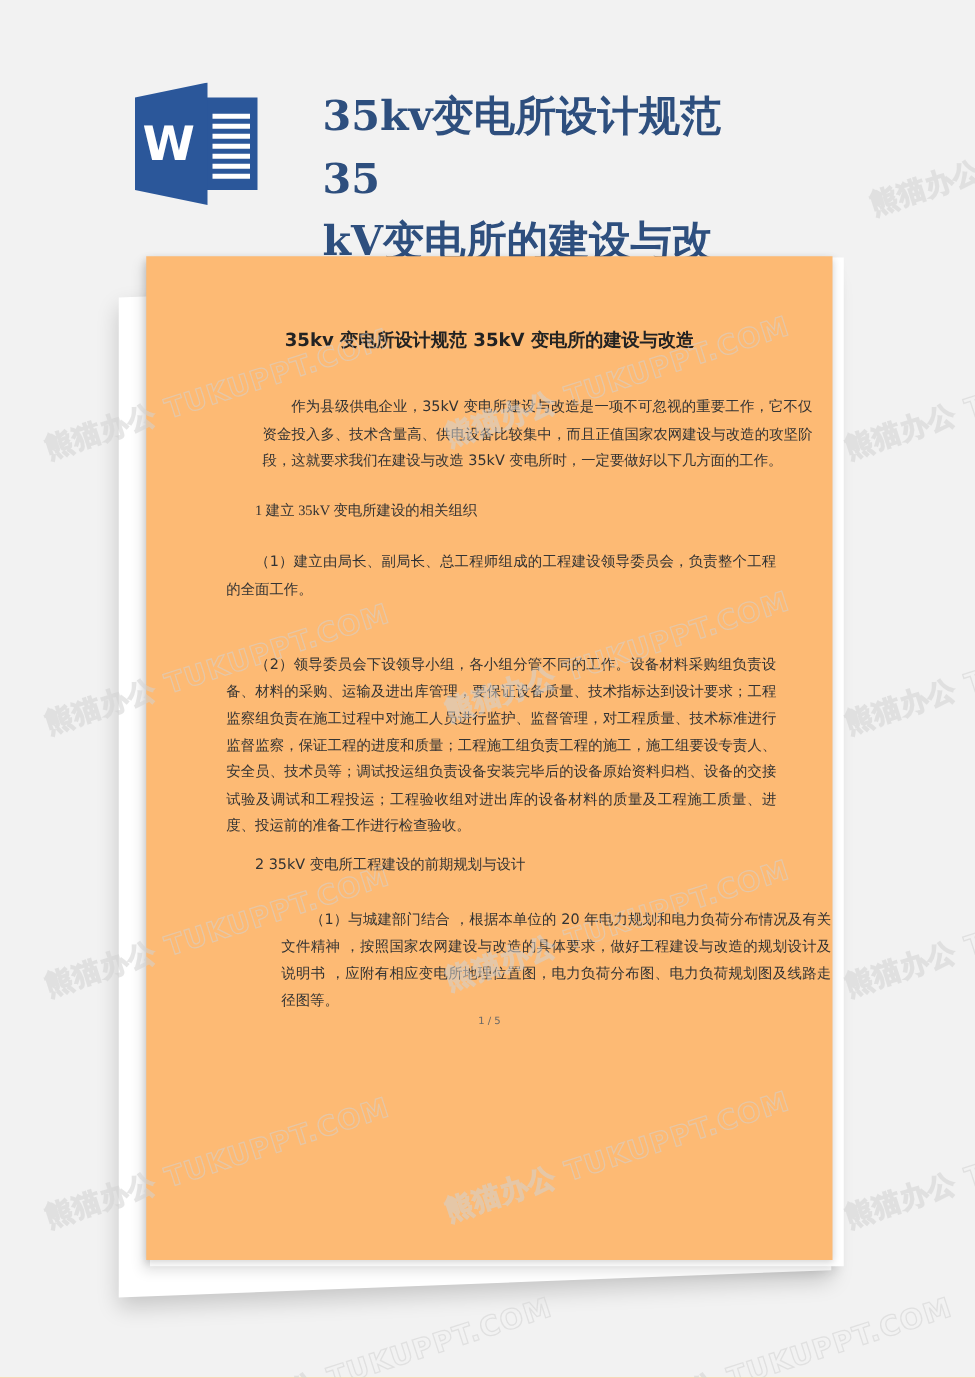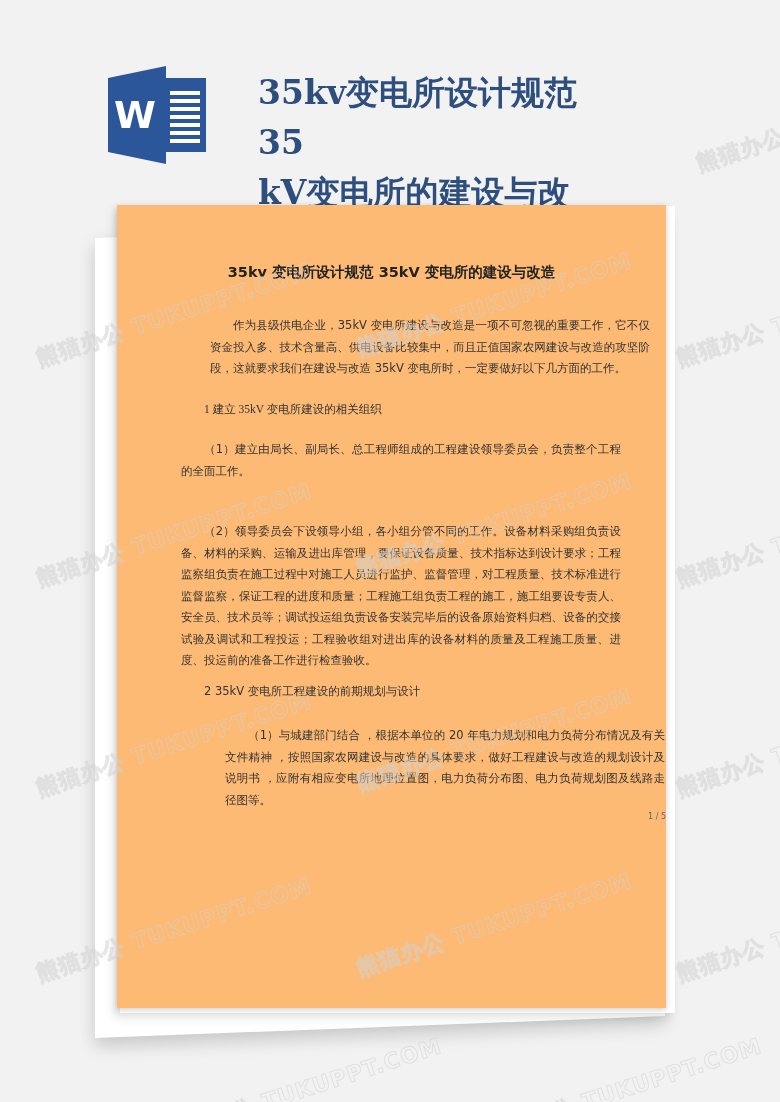--- a/index.html
+++ b/index.html
@@ -74,21 +74,21 @@
     font-size: 11.5px;
     line-height: 21.5px;
     color: #333;
     text-align: justify;
   }
   .indent { text-indent: 23px; }
   .page-num {
     position: absolute;
     left: 0; top: 607px;
     width: 549px;
-    text-align: right;
+    text-align: center;
     font-size: 8px;
     color: #666;
   }
   .watermark {
     position: absolute;
     font-size: 22px;
     font-weight: bold;
     color: rgba(255,255,255,0.0);
     -webkit-text-stroke: 1px rgba(210,210,210,0.55);
     transform: rotate(-18deg);

